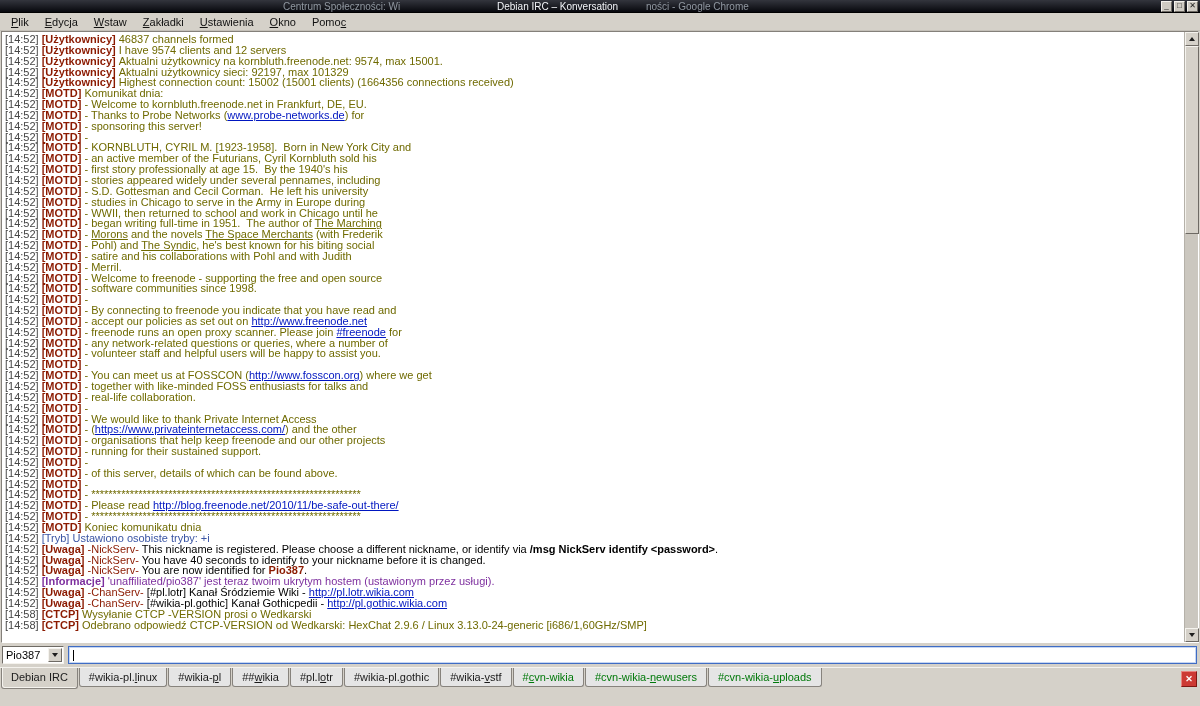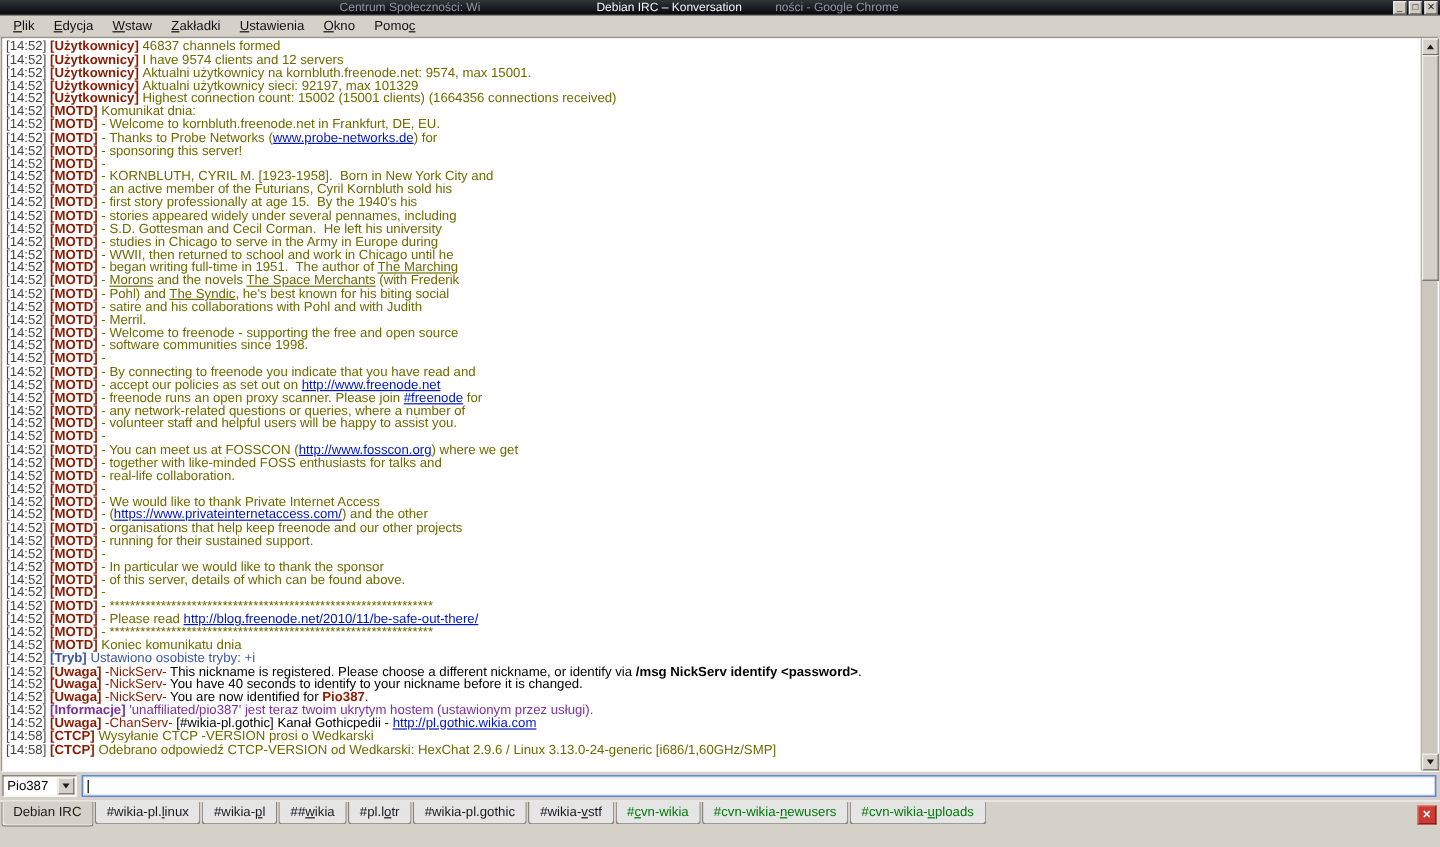--- a/index.html
+++ b/index.html
@@ -55,21 +55,21 @@
   .s-ts      { color: var(--timestamp, #454545); }
   .s-tag     { color: var(--tag_label, #8b1a00); font-weight: bold; }
   .s-tagp    { color: var(--tag_label, #8b1a00); }
   .s-srv     { color: var(--server_message, #6f6a00); }
   .s-txt     { color: var(--plain_text, #000); }
   .s-lnk     { color: var(--hyperlink, #0016c0); text-decoration: underline; }
   .s-und     { color: var(--server_message, #6f6a00); text-decoration: underline; }
   .s-b       { color: var(--plain_text, #000); font-weight: bold; }
   .s-nick    { color: var(--nick_highlight, #8b1a00); font-weight: bold; }
   .s-mode    { color: var(--mode_message, #3a55a4); }
-  .s-modetag { color: var(--mode_message, #3a55a4); font-weight: bold; }
+  .s-modetag { color: var(--mode_message, #3a55a4); font-weight: normal; }
   .s-info    { color: var(--info_message, #7d2f9e); }
   .s-infotag { color: var(--info_message, #7d2f9e); font-weight: bold; }
 
   
   #scrollbar {
     position: absolute; right: 0; top: 0; width: 14px; bottom: 0;
     background: #cbc7bf; border-left: 1px solid #b5b1a9;
   }
   .sbtn {
     position: absolute; left: 0; width: 14px; height: 14px;
@@ -204,32 +204,32 @@
         <div class="line"><span class="s-ts">[14:52] </span><span class="s-tag">[MOTD] </span><span class="s-srv">-</span></div>
         <div class="line"><span class="s-ts">[14:52] </span><span class="s-tag">[MOTD] </span><span class="s-srv">- You can meet us at FOSSCON (</span><span class="s-lnk">http://www.fosscon.org</span><span class="s-srv">) where we get</span></div>
         <div class="line"><span class="s-ts">[14:52] </span><span class="s-tag">[MOTD] </span><span class="s-srv">- together with like-minded FOSS enthusiasts for talks and</span></div>
         <div class="line"><span class="s-ts">[14:52] </span><span class="s-tag">[MOTD] </span><span class="s-srv">- real-life collaboration.</span></div>
         <div class="line"><span class="s-ts">[14:52] </span><span class="s-tag">[MOTD] </span><span class="s-srv">-</span></div>
         <div class="line"><span class="s-ts">[14:52] </span><span class="s-tag">[MOTD] </span><span class="s-srv">- We would like to thank Private Internet Access</span></div>
         <div class="line"><span class="s-ts">[14:52] </span><span class="s-tag">[MOTD] </span><span class="s-srv">- (</span><span class="s-lnk">https://www.privateinternetaccess.com/</span><span class="s-srv">) and the other</span></div>
         <div class="line"><span class="s-ts">[14:52] </span><span class="s-tag">[MOTD] </span><span class="s-srv">- organisations that help keep freenode and our other projects</span></div>
         <div class="line"><span class="s-ts">[14:52] </span><span class="s-tag">[MOTD] </span><span class="s-srv">- running for their sustained support.</span></div>
         <div class="line"><span class="s-ts">[14:52] </span><span class="s-tag">[MOTD] </span><span class="s-srv">-</span></div>
-        <div class="line"><span class="s-ts">[14:52] </span><span class="s-tag">[MOTD] </span><span class="s-srv">- In particular we would like to thank the sponsor</span></div>
         <div class="line"><span class="s-ts">[14:52] </span><span class="s-tag">[MOTD] </span><span class="s-srv">- of this server, details of which can be found above.</span></div>
         <div class="line"><span class="s-ts">[14:52] </span><span class="s-tag">[MOTD] </span><span class="s-srv">-</span></div>
         <div class="line"><span class="s-ts">[14:52] </span><span class="s-tag">[MOTD] </span><span class="s-srv">- ***************************************************************</span></div>
         <div class="line"><span class="s-ts">[14:52] </span><span class="s-tag">[MOTD] </span><span class="s-srv">- Please read </span><span class="s-lnk">http://blog.freenode.net/2010/11/be-safe-out-there/</span></div>
         <div class="line"><span class="s-ts">[14:52] </span><span class="s-tag">[MOTD] </span><span class="s-srv">- ***************************************************************</span></div>
         <div class="line"><span class="s-ts">[14:52] </span><span class="s-tag">[MOTD] </span><span class="s-srv">Koniec komunikatu dnia</span></div>
         <div class="line"><span class="s-ts">[14:52] </span><span class="s-modetag">[Tryb] </span><span class="s-mode">Ustawiono osobiste tryby: +i</span></div>
         <div class="line"><span class="s-ts">[14:52] </span><span class="s-tag">[Uwaga] </span><span class="s-tagp">-NickServ- </span><span class="s-txt">This nickname is registered. Please choose a different nickname, or identify via </span><span class="s-b">/msg NickServ identify &lt;password&gt;</span><span class="s-txt">.</span></div>
         <div class="line"><span class="s-ts">[14:52] </span><span class="s-tag">[Uwaga] </span><span class="s-tagp">-NickServ- </span><span class="s-txt">You have 40 seconds to identify to your nickname before it is changed.</span></div>
         <div class="line"><span class="s-ts">[14:52] </span><span class="s-tag">[Uwaga] </span><span class="s-tagp">-NickServ- </span><span class="s-txt">You are now identified for </span><span class="s-nick">Pio387</span><span class="s-txt">.</span></div>
         <div class="line"><span class="s-ts">[14:52] </span><span class="s-infotag">[Informacje] </span><span class="s-info">'unaffiliated/pio387' jest teraz twoim ukrytym hostem (ustawionym przez usługi).</span></div>
+        <div class="line"><span class="s-ts">[14:52] </span><span class="s-tag">[Uwaga] </span><span class="s-tagp">-ChanServ- </span><span class="s-txt">[#pl.lotr] Kanał Śródziemie Wiki - </span><span class="s-lnk">http://pl.lotr.wikia.com</span></div>
         <div class="line"><span class="s-ts">[14:52] </span><span class="s-tag">[Uwaga] </span><span class="s-tagp">-ChanServ- </span><span class="s-txt">[#wikia-pl.gothic] Kanał Gothicpedii - </span><span class="s-lnk">http://pl.gothic.wikia.com</span></div>
         <div class="line"><span class="s-ts">[14:58] </span><span class="s-tag">[CTCP] </span><span class="s-srv">Wysyłanie CTCP -VERSION prosi o Wedkarski</span></div>
         <div class="line"><span class="s-ts">[14:58] </span><span class="s-tag">[CTCP] </span><span class="s-srv">Odebrano odpowiedź CTCP-VERSION od Wedkarski: HexChat 2.9.6 / Linux 3.13.0-24-generic [i686/1,60GHz/SMP]</span></div>
       </div>
     <div id="scrollbar">
       <div class="sbtn" id="sbup">
           <div class="tri up"></div>
         </div>
       <div id="sbthumb"></div>
       <div class="sbtn" id="sbdown">

